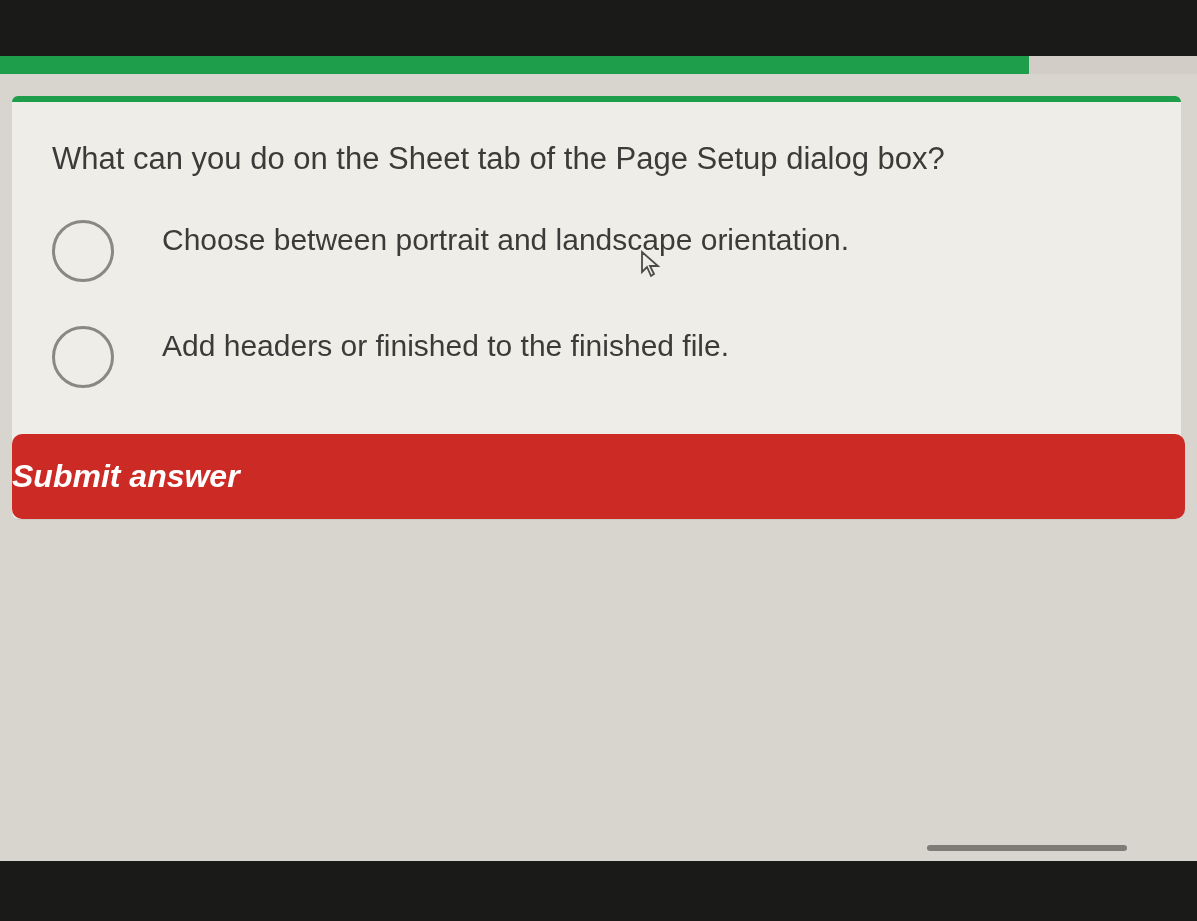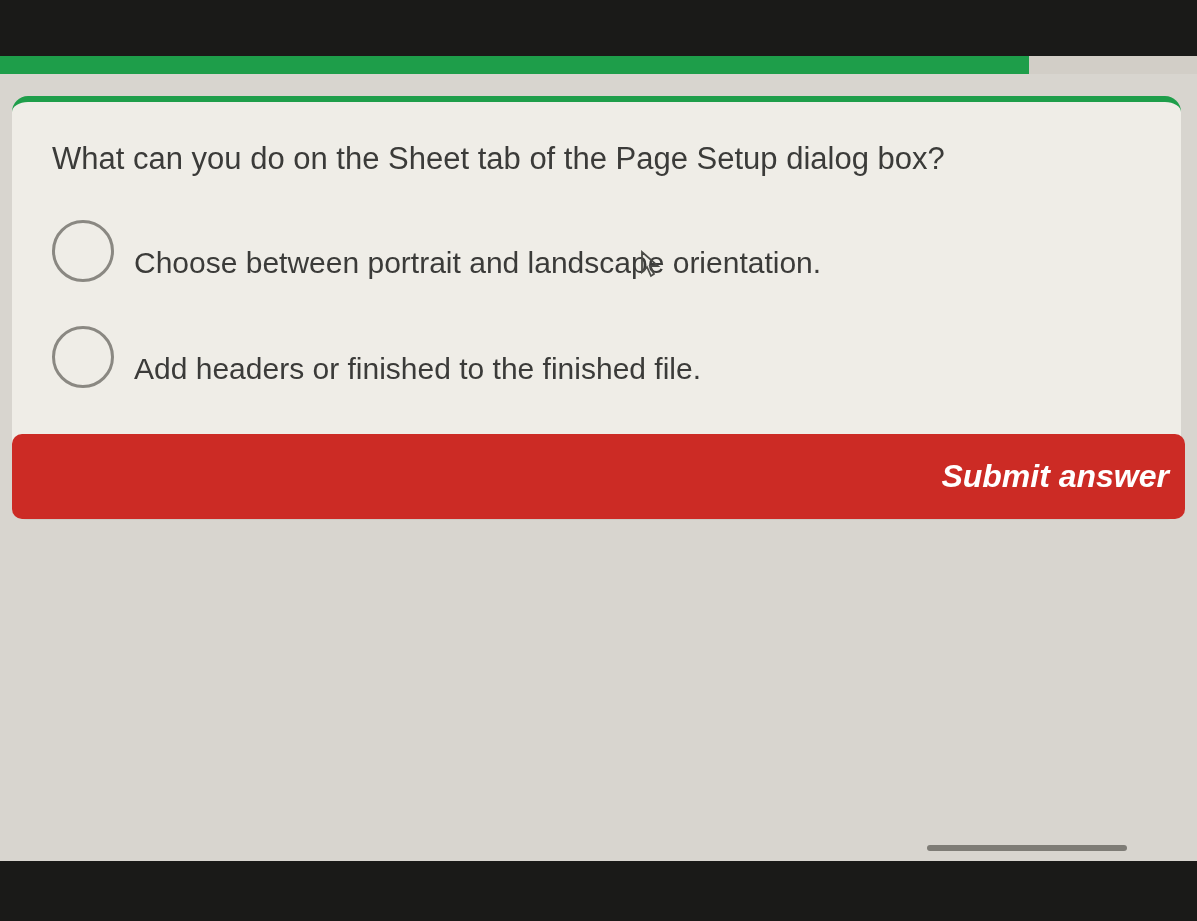--- a/index.html
+++ b/index.html
@@ -41,62 +41,62 @@
       height: 100%;
     }
     .progress-rest {
       background: #d2cec7;
       width: 14%;
       height: 100%;
     }
     .card {
       margin: 22px 16px 0 12px;
       background: #efede7;
-      border-radius: 16px;
+      border-radius: 6px;
       border-top: 6px solid #1e9e4a;
       padding: 36px 36px 0 40px;
       box-shadow: 0 1px 0 rgba(0,0,0,0.05);
     }
     .question {
       font-size: 31px;
       color: #3b3b39;
       line-height: 1.35;
       margin-bottom: 40px;
     }
     .options {
       display: flex;
       flex-direction: column;
       gap: 44px;
       margin-bottom: 46px;
     }
     .option {
       display: flex;
-      align-items: flex-end;
-      gap: 20px;
+      align-items: flex-start;
+      gap: 48px;
       cursor: pointer;
     }
     .radio {
       width: 62px;
       height: 62px;
       border: 3px solid #8a8882;
       border-radius: 50%;
       flex-shrink: 0;
       background: #efede7;
     }
     .option-label {
       font-size: 30px;
       color: #3b3b39;
       line-height: 1.3;
     }
     .submit-bar {
       margin: 0 -40px 0 -40px;
       background: #cc2b25;
       border-radius: 10px;
-      padding: 24px 16px;
-      text-align: right;
+      padding: 24px 0;
+      text-align: left;
     }
     .submit-text {
       color: #ffffff;
       font-size: 32px;
       font-weight: 700;
       font-style: italic;
     }
     .bottom-dark {
       position: absolute;
       left: 0;

